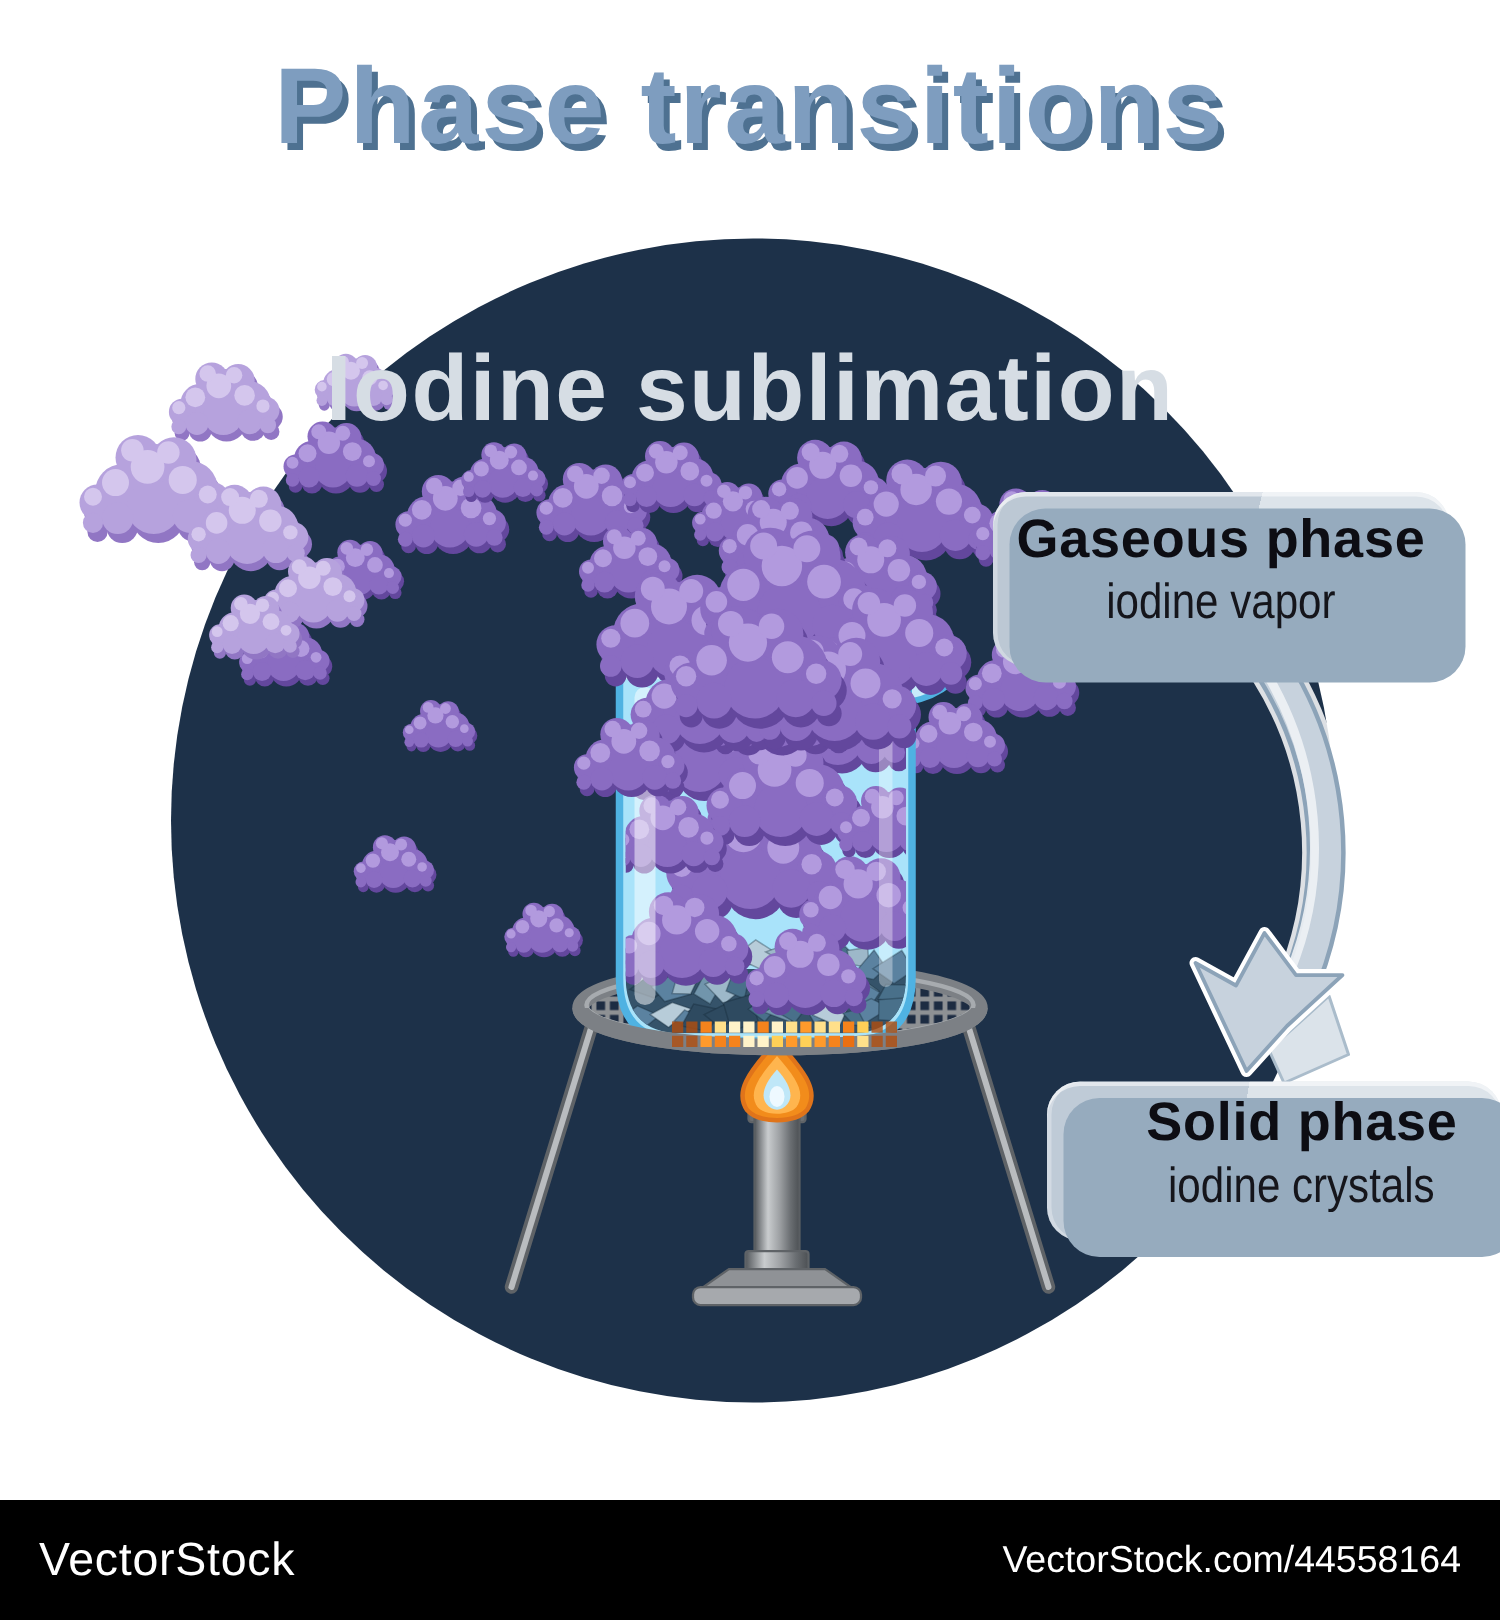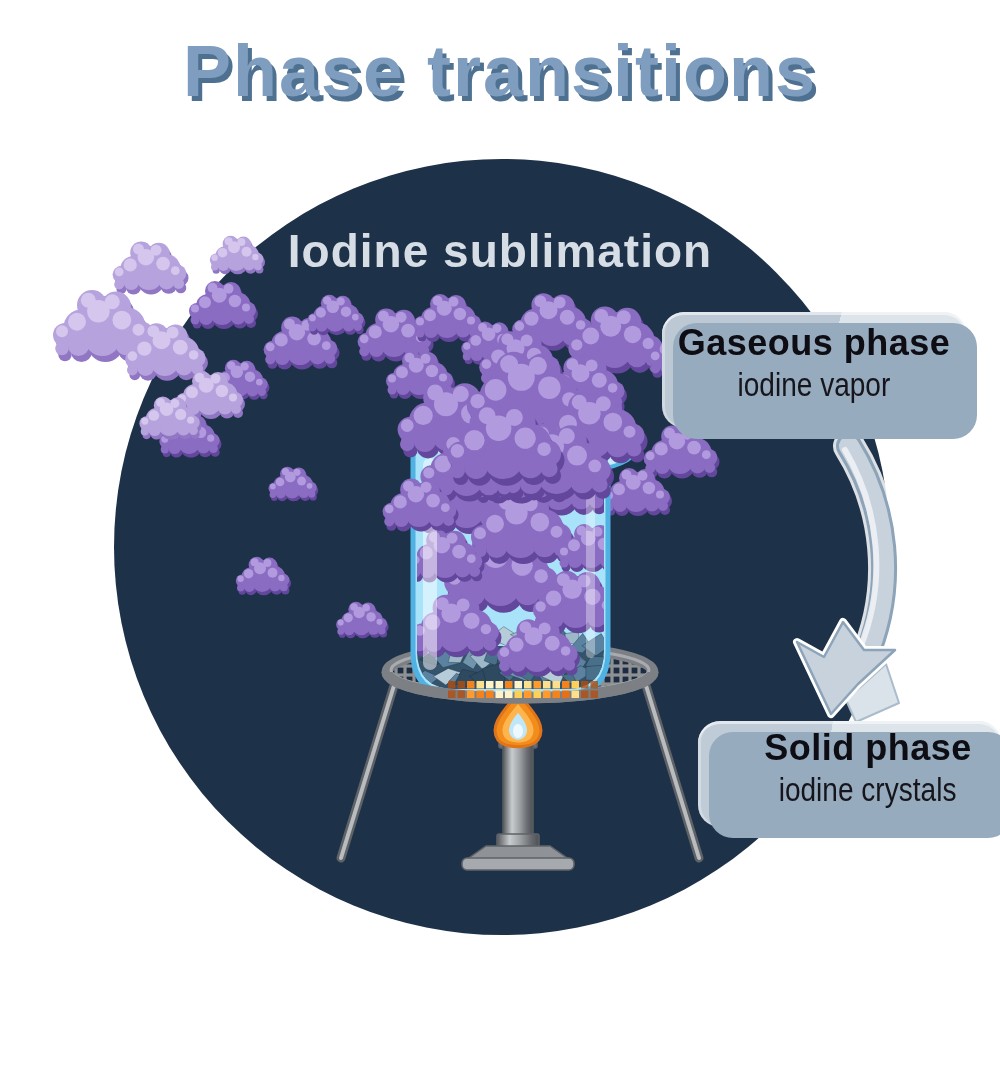--- a/index.html
+++ b/index.html
@@ -10,34 +10,34 @@
   #art{position:absolute;left:0;top:0;width:1000px;height:1080px;}
   .main-title{
     position:absolute;top:30px;left:0;width:100%;text-align:center;
     font-size:72px;font-weight:700;letter-spacing:2px;
     color:var(--title-color,#7e9dbf);
     text-shadow:4px 5px 0 var(--title-shadow,#4e7191);
     z-index:6;
   }
   .scene-heading{
     position:absolute;top:224px;left:0;width:100%;text-align:center;
-    font-size:46px;font-weight:700;letter-spacing:1px;
+    font-size:62px;font-weight:700;letter-spacing:1px;
     color:var(--heading-color,#d6dde4);
     z-index:2;
   }
   .label{position:absolute;border-radius:22px;text-align:center;z-index:5;
     box-shadow:inset 0 3px 0 rgba(255,255,255,.55), inset 3px 0 0 rgba(255,255,255,.3);}
   .label::before{content:"";position:absolute;inset:0;border-radius:24px;
     background:var(--label-shadow,#96abbe);z-index:-1;}
   .label.shadow-right::before{transform:translate(11px,11px);}
   .label.shadow-left::before{transform:translate(-9px,11px);}
   .label h3{margin:10px 0 0;font-size:36px;font-weight:700;color:#0d0d13;letter-spacing:.5px;}
   .label .sub{display:inline-block;font-size:33px;color:#15151b;margin-top:2px;
     transform:scaleX(.85);transform-origin:center;}
-  .label-gaseous{left:662px;top:312px;width:304px;height:116px;
+  .label-gaseous{left:662px;top:328px;width:304px;height:116px;
     background:linear-gradient(104deg,#bcc8d4 0 54%,#dde4ea 54%);text-align:center;}
   .label-solid{left:698px;top:721px;width:266px;height:106px;
     background:linear-gradient(100deg,#bfcbd7 0 42%,#dde4ea 42%);padding-left:37px;}
   .label-solid h3{margin-top:6px;}
   .label-condition{left:70px;top:799px;width:242px;height:110px;
     background:linear-gradient(102deg,#cbd4de 0 32%,#dfe6ec 32%);}
   .label-condition h3{margin-top:8px;}
   .wm{position:absolute;left:0;bottom:0;width:100%;height:80px;background:var(--wm-bar,#000);
     color:var(--wm-text,#fff);display:flex;align-items:center;justify-content:space-between;
     padding:0 26px;box-sizing:border-box;z-index:7;}
@@ -1623,13 +1623,17 @@
     <h3>Gaseous phase</h3>
     <span class="sub">iodine vapor</span>
   </div>
 
   <div class="label label-solid shadow-right">
     <h3>Solid phase</h3>
     <span class="sub">iodine crystals</span>
   </div>
 
 
+  <div class="wm">
+    <span class="wm-left">VectorStock</span>
+    <span class="wm-right">VectorStock.com/44558164</span>
+  </div>
 </div>
 
 </body></html>

